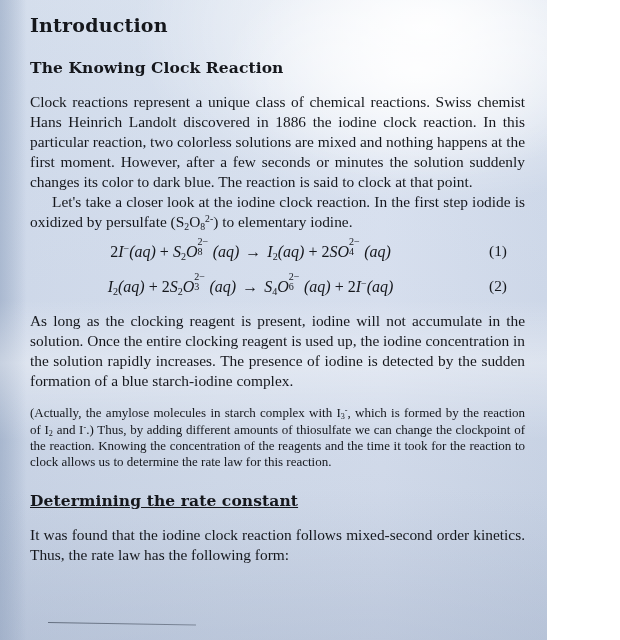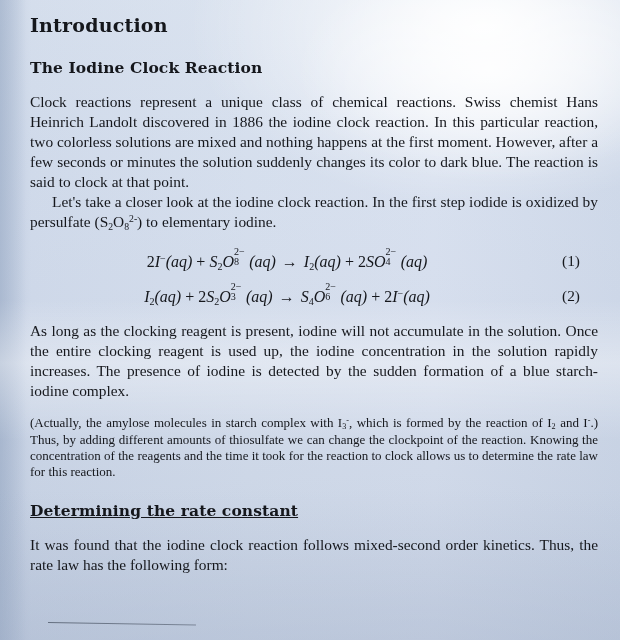--- a/index.html
+++ b/index.html
@@ -2,21 +2,21 @@
 <html><head>
 <meta charset="utf-8">
 <style>
   html, body {
     margin: 0;
     padding: 0;
     background: #ffffff;
   }
   .page {
     position: relative;
-    width: 620px;
+    width: 547px;
     height: 640px;
     overflow: hidden;
     background:
       radial-gradient(ellipse 420px 260px at 78% 4%, rgba(255,255,255,0.95) 0%, rgba(255,255,255,0.0) 70%),
       linear-gradient(180deg, #eef2f8 0%, #e9eef6 22%, #e6ebf4 50%, #dfe5ef 76%, #d9e0ec 100%),
       linear-gradient(90deg, #cfd8e6 0%, #e4eaf3 5%, #eaeff6 40%, #edf1f8 70%, #e3e9f2 100%);
     background-blend-mode: normal, multiply, normal;
     font-family: "Liberation Serif", "DejaVu Serif", serif;
     color: #15171c;
   }
@@ -86,21 +86,21 @@
     line-height: 1.26;
     text-align: justify;
     margin: 14px 0 0 0;
   }
 
   .eq-row {
     display: flex;
     align-items: center;
     margin: 15px 0 0 0;
   }
-  .eq-row.eq1 { margin-top: 19px; }
+  .eq-row.eq1 { margin-top: 9px; }
   .eq-body {
     flex: 1;
     text-align: center;
     font-style: italic;
     font-size: 16px;
     white-space: nowrap;
     font-family: "Liberation Serif", "DejaVu Serif", serif;
   }
   .eq-body.shift-left { padding-right: 86px; }
   .eq-num {
@@ -158,21 +158,21 @@
 <div class="page">
   <div class="shade-top-right"></div>
   <div class="shade-left"></div>
   <div class="shade-mid"></div>
   <div class="shade-bottom"></div>
 
   <div class="content">
 
     <h1 class="doc-title">Introduction</h1>
 
-    <h2 class="section-title">The Iodine Clock Reaction</h2>
+    <h2 class="section-title">The Knowing Clock Reaction</h2>
 
     <p class="body">Clock reactions represent a unique class of chemical reactions. Swiss chemist Hans Heinrich Landolt discovered in 1886 the iodine clock reaction. In this particular reaction, two colorless solutions are mixed and nothing happens at the first moment. However, after a few seconds or minutes the solution suddenly changes its color to dark blue. The reaction is said to clock at that point.</p>
 
     <p class="body indent"><span>Let's take a closer look at the iodine clock reaction. In the first step iodide is oxidized by persulfate (S</span><sub>2</sub><span>O</span><sub>8</sub><sup>2-</sup><span>) to elementary iodine.</span></p>
 
     <div class="eq-row eq1">
       <div class="eq-body"><span class="upr">2</span><span class="ital">I</span><sup>−</sup><span>(aq)</span> <span class="upr">+</span> <span class="ital">S</span><sub>2</sub><span class="ital">O</span><span class="stack"><span class="sup-l">2−</span><span class="sub-l">8</span></span><span>(aq)</span> <span class="arrow">→</span> <span class="ital">I</span><sub>2</sub><span>(aq)</span> <span class="upr">+</span> <span class="upr">2</span><span class="ital">SO</span><span class="stack"><span class="sup-l">2−</span><span class="sub-l">4</span></span><span>(aq)</span></div>
       <div class="eq-num">(1)</div>
     </div>
 

